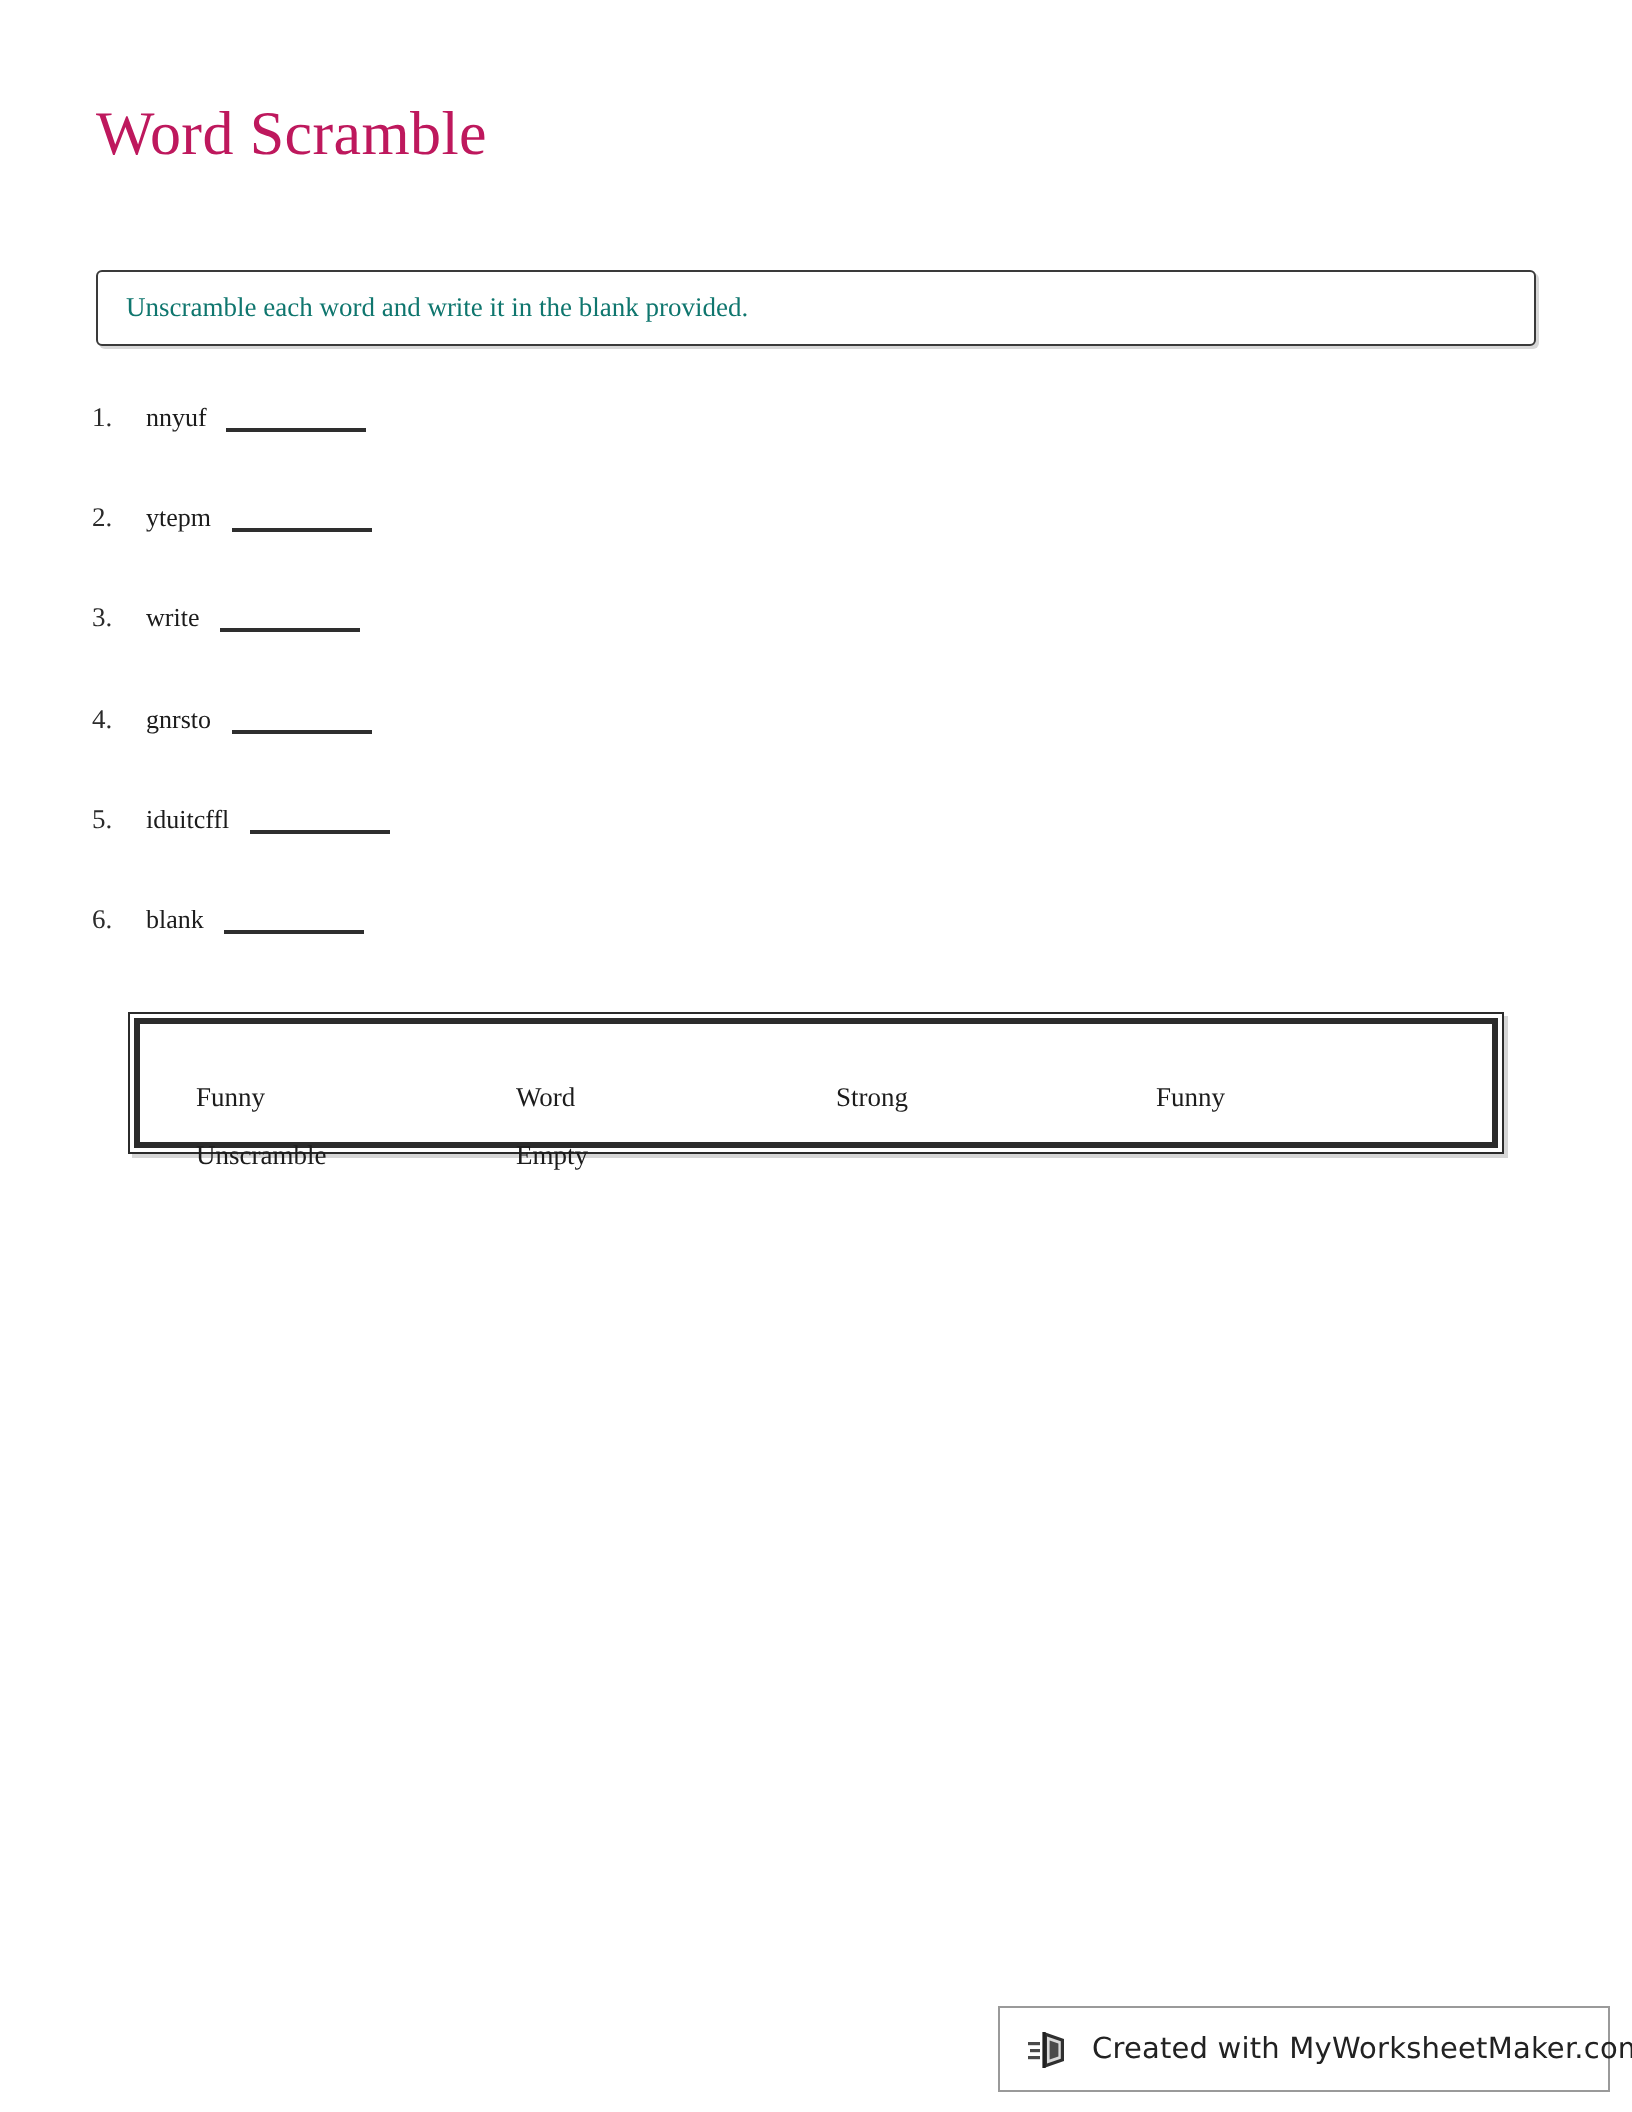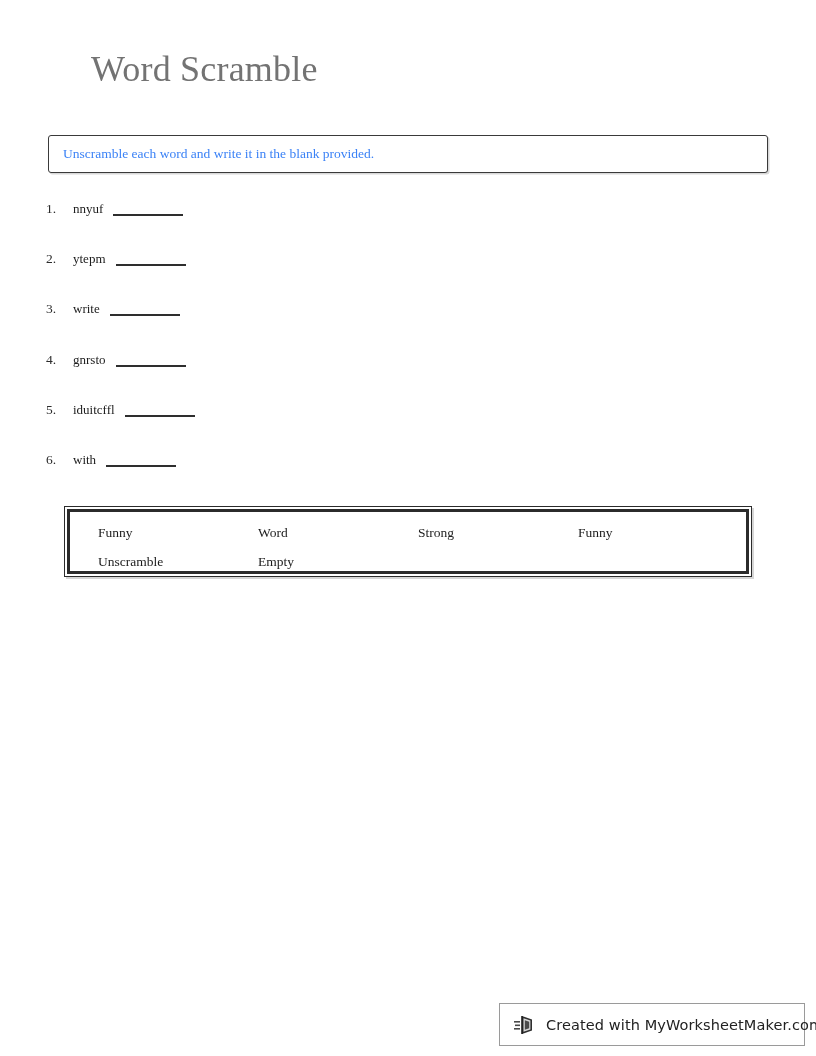--- a/index.html
+++ b/index.html
@@ -22,47 +22,46 @@
     inset: 0;
     background: #ffffff;
   }
 
   
   .title {
     position: absolute;
     left: 48px;
     top: 48px;
     font-family: "Liberation Serif", "DejaVu Serif", serif;
-    font-size: 36px;
+    font-size: 31px;
     font-weight: 400;
     letter-spacing: 0.2px;
-    color: #737373;
+    color: #be185d;
     line-height: 1.2;
-    margin-left: 43px;
   }
 
   
   .instruction-box {
     position: absolute;
     left: 48px;
     top: 135px;
     width: 720px;
     height: 38px;
     box-sizing: border-box;
     border: 1px solid #3a3a3a;
     border-radius: 3px;
     background: #ffffff;
     box-shadow: 1.5px 1.5px 0 0 #d8d8d8;
     display: flex;
     align-items: center;
   }
   .instruction-text {
     padding-left: 14px;
     font-size: 13.5px;
-    color: #3b82f6;
+    color: #0f766e;
     font-family: "Liberation Serif", "DejaVu Serif", serif;
   }
 
   
   .questions {
     position: absolute;
     left: 46px;
     top: 200px;
     width: 720px;
   }
@@ -109,21 +108,21 @@
     border: 1px solid #2b2b2b;
     padding: 2px;
     box-shadow: 2px 2px 0 0 #d6d6d6;
   }
   .wordbank-inner {
     box-sizing: border-box;
     width: 100%;
     height: 100%;
     border: 3px solid #2b2b2b;
     background: #ffffff;
-    padding: 10px 0 0 0;
+    padding: 26px 0 0 0;
   }
   .wb-grid {
     display: grid;
     grid-template-columns: repeat(4, 160px);
     padding-left: 28px;
     row-gap: 8px;
   }
   .wb-word {
     font-size: 13.5px;
     color: #1c1c1c;
@@ -198,21 +197,21 @@
     </div>
 
     <div class="q-row">
       <span class="q-num">5.</span>
       <span class="q-word">iduitcffl</span>
       <span class="q-blank"></span>
     </div>
 
     <div class="q-row">
       <span class="q-num">6.</span>
-      <span class="q-word">with</span>
+      <span class="q-word">blank</span>
       <span class="q-blank"></span>
     </div>
 
   </div>
 
   <div class="wordbank">
     <div class="wordbank-inner">
       <div class="wb-grid">
         <div class="wb-word">Funny</div>
         <div class="wb-word">Word</div>

